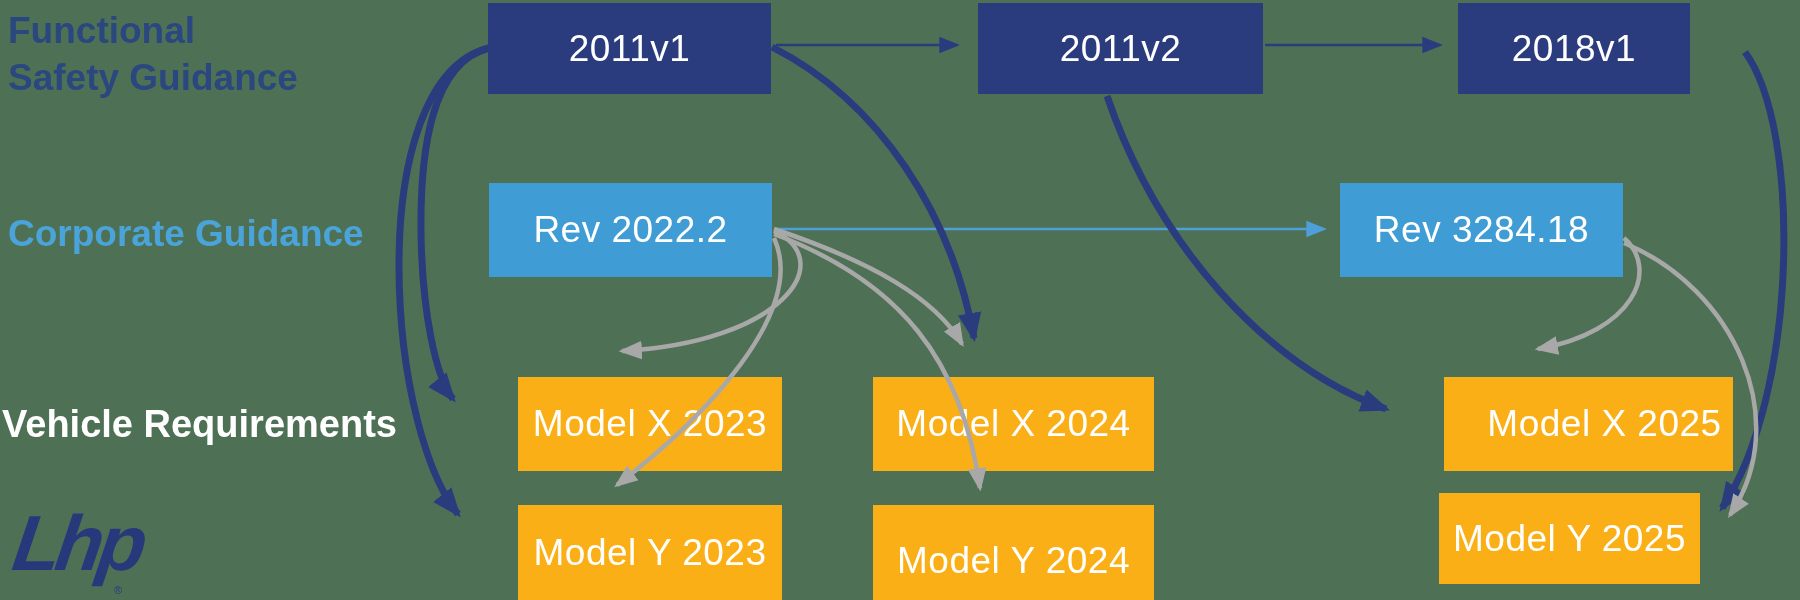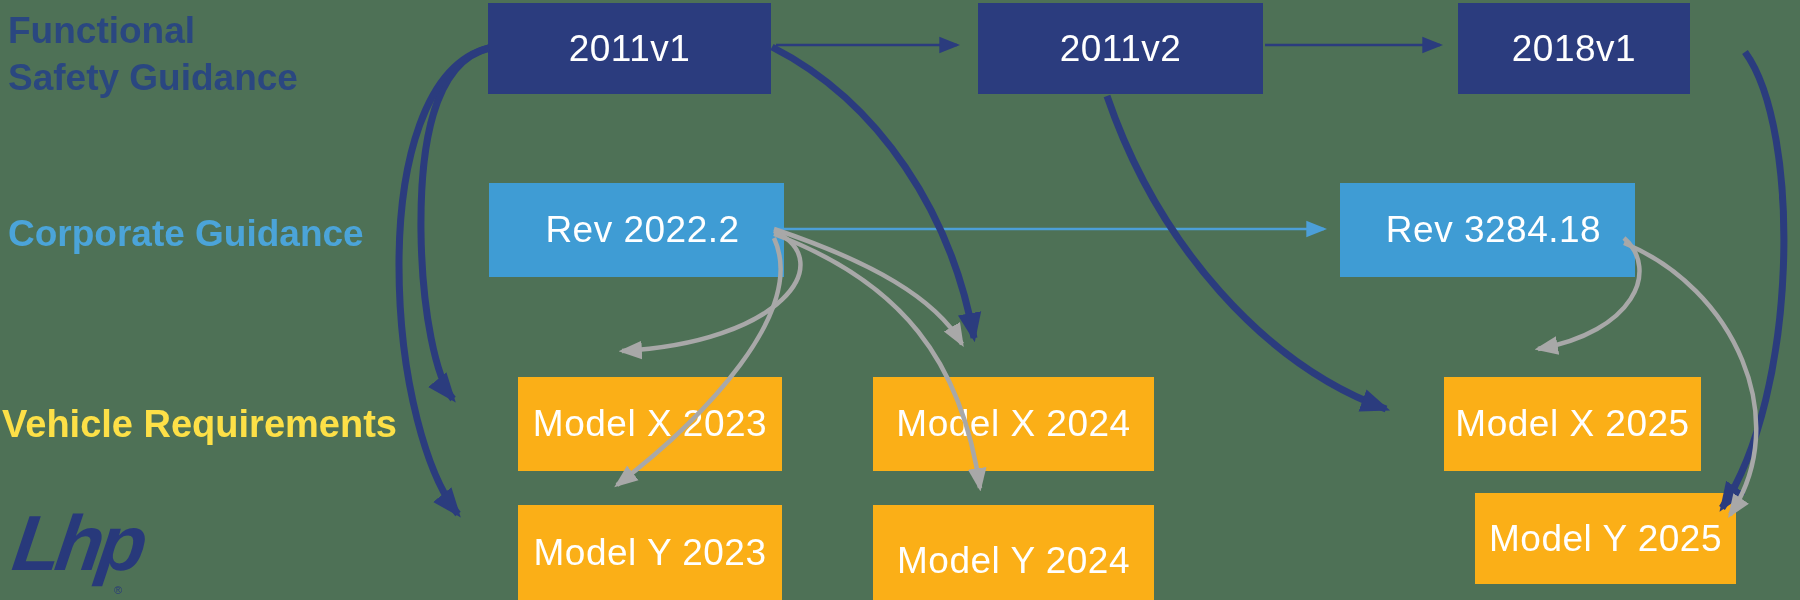--- a/index.html
+++ b/index.html
@@ -5,39 +5,39 @@
   html,body{margin:0;padding:0;}
   body{
     width:1800px;height:600px;position:relative;overflow:hidden;
     background:#4E7156;
     font-family:"Liberation Sans","DejaVu Sans",sans-serif;
   }
   .stage{position:absolute;inset:0;width:1800px;height:600px;}
   .rowlabel{position:absolute;font-weight:700;white-space:pre-line;line-height:1.26;}
   .lbl-fsg{left:8px;top:8px;font-size:37px;color:#2A4780;}
   .lbl-corp{left:8px;top:211px;font-size:37px;color:#4BA4D9;}
-  .lbl-veh{left:2px;top:401px;font-size:38px;color:#fde047;}
+  .lbl-veh{left:2px;top:401px;font-size:38px;color:#ffffff;}
   .box{
     position:absolute;display:flex;align-items:center;justify-content:center;
     color:#FFFFFF;font-size:37px;font-weight:400;letter-spacing:0.5px;
   }
   .navy{background:#2B3C7E;}
-  .lblue{background:#3F9CD4;padding-left:12px;}
+  .lblue{background:#3F9CD4;}
   .orange{background:#FBAF17;margin-left:36px;}
   .b-2011v1{left:488px;top:3px;width:283px;height:91px;}
   .b-2011v2{left:978px;top:3px;width:285px;height:91px;}
   .b-2018v1{left:1458px;top:3px;width:232px;height:91px;}
   .b-rev2022{left:489px;top:183px;width:283px;height:94px;}
   .b-rev2024{left:1340px;top:183px;width:283px;height:94px;}
   .b-mx2023{left:482px;top:377px;width:264px;height:94px;}
   .b-mx2024{left:837px;top:377px;width:281px;height:94px;}
-  .b-mx2025{left:1408px;top:377px;width:257px;height:94px;}
+  .b-mx2025{left:1408px;top:377px;width:257px;height:94px;padding-left:32px;}
   .b-my2023{left:482px;top:505px;width:264px;height:95px;}
   .b-my2024{left:837px;top:505px;width:281px;height:111px;}
-  .b-my2025{left:1439px;top:493px;width:261px;height:91px;}
+  .b-my2025{left:1403px;top:493px;width:261px;height:91px;}
   svg.arrows{position:absolute;left:0;top:0;z-index:5;pointer-events:none;}
   .st-navy-thick{stroke:#2B3C7E;stroke-width:7;fill:none;}
   .st-navy-thin{stroke:#2B3C7E;stroke-width:2.6;fill:none;}
   .st-lblue{stroke:#4C9FD8;stroke-width:2.6;fill:none;}
   .st-gray{stroke:#A8A8A8;stroke-width:4.5;fill:none;}
   .logo{
     position:absolute;left:14px;top:504px;width:170px;height:96px;
     color:#28397B;z-index:4;
   }
   .logo .word{

